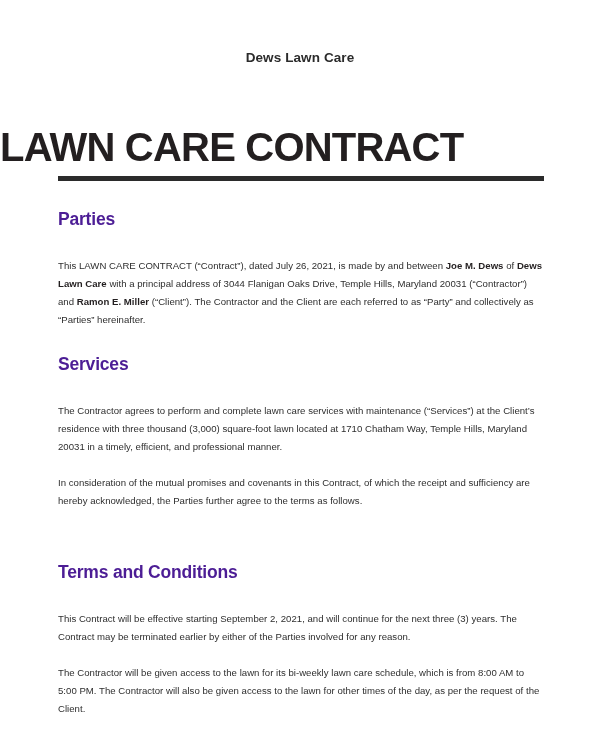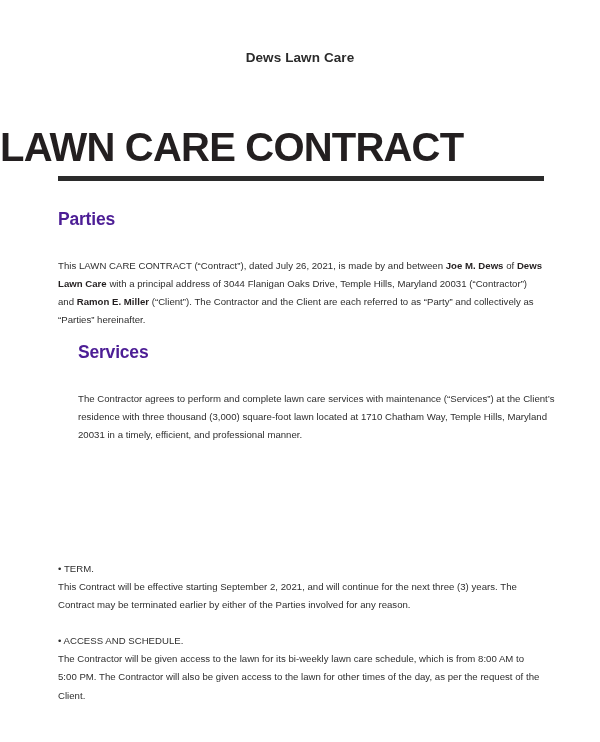--- a/index.html
+++ b/index.html
@@ -112,21 +112,21 @@
   .clause-body {
     font-size: 9.6px;
     line-height: 18.1px;
     color: #2e2e2e;
     margin: 0;
     letter-spacing: 0.02px;
   }
 
   
   #parties-section   { top: 207px; }
-  #services-section  { top: 340px; margin-left: 20px; }
+  #services-section  { top: 352px; }
   #terms-section     { top: 560px; }
 </style>
 </head>
 <body>
 
 <div class="page">
 
   <div class="company-name">Dews Lawn Care</div>
 
   <h1 class="doc-title">LAWN CARE CONTRACT</h1>
@@ -134,28 +134,28 @@
   <div class="title-rule"></div>
 
   <div class="section" id="parties-section">
     <h2 class="section-heading">Parties</h2>
     <p class="body-text"><span>This LAWN CARE CONTRACT (“Contract”), dated July 26, 2021, is made by and between </span><b>Joe M. Dews</b><span> of </span><b>Dews Lawn Care</b><span> with a principal address of 3044 Flanigan Oaks Drive, Temple Hills, Maryland 20031 (“Contractor”) and </span><b>Ramon E. Miller</b><span> (“Client”). The Contractor and the Client are each referred to as “Party” and collectively as “Parties” hereinafter.</span></p>
   </div>
 
   <div class="section" id="services-section">
     <h2 class="section-heading">Services</h2>
     <p class="body-text">The Contractor agrees to perform and complete lawn care services with maintenance (“Services”) at the Client’s residence with three thousand (3,000) square-foot lawn located at 1710 Chatham Way, Temple Hills, Maryland 20031 in a timely, efficient, and professional manner.</p>
+    <p class="body-text">In consideration of the mutual promises and covenants in this Contract, of which the receipt and sufficiency are hereby acknowledged, the Parties further agree to the terms as follows.</p>
   </div>
 
   <div class="section" id="terms-section">
+    <h2 class="section-heading">Terms and Conditions</h2>
     <div id="clause-list">
         <div class="clause">
-          <p class="clause-label"><span>• </span><span>TERM.</span></p>
           <p class="clause-body">This Contract will be effective starting September 2, 2021, and will continue for the next three (3) years. The Contract may be terminated earlier by either of the Parties involved for any reason.</p>
         </div>
         <div class="clause">
-          <p class="clause-label"><span>• </span><span>ACCESS AND SCHEDULE.</span></p>
           <p class="clause-body">The Contractor will be given access to the lawn for its bi-weekly lawn care schedule, which is from 8:00 AM to 5:00 PM. The Contractor will also be given access to the lawn for other times of the day, as per the request of the Client.</p>
         </div>
       </div>
   </div>
 
 </div>
 
 </body></html>

